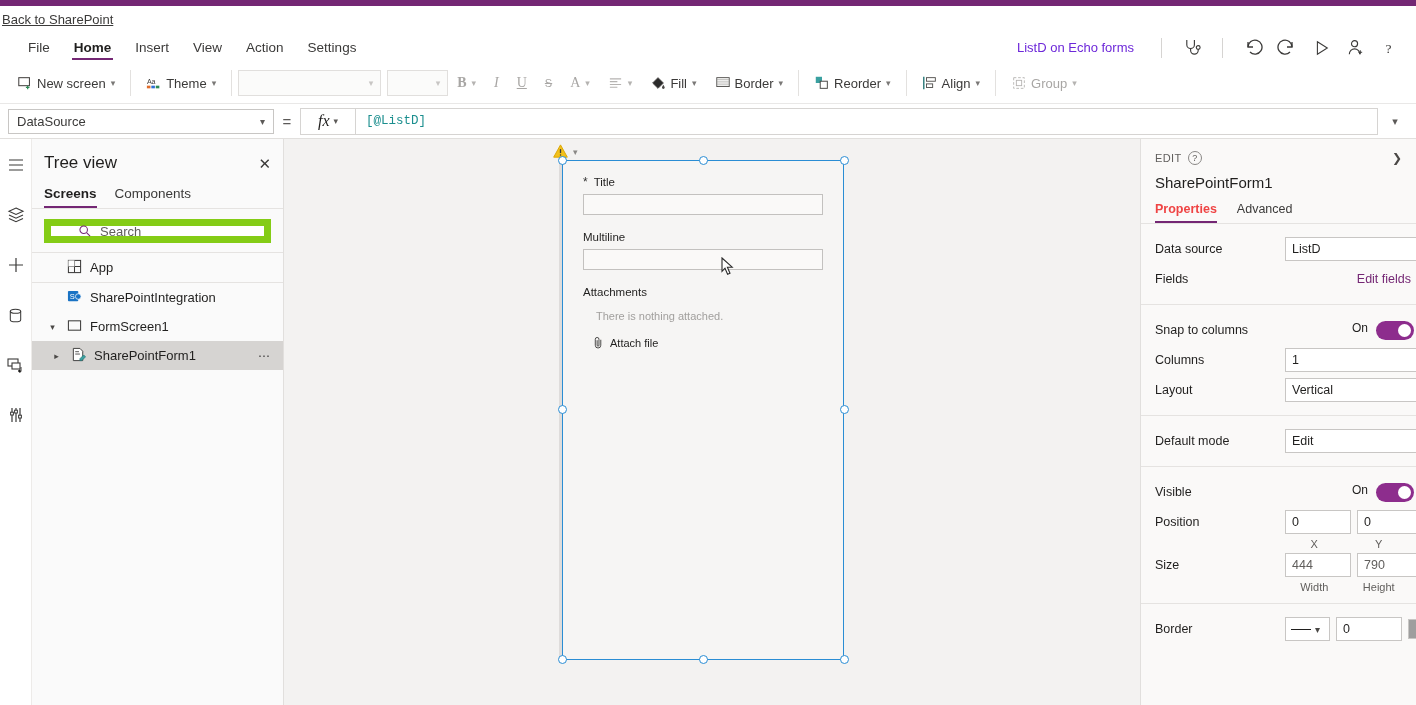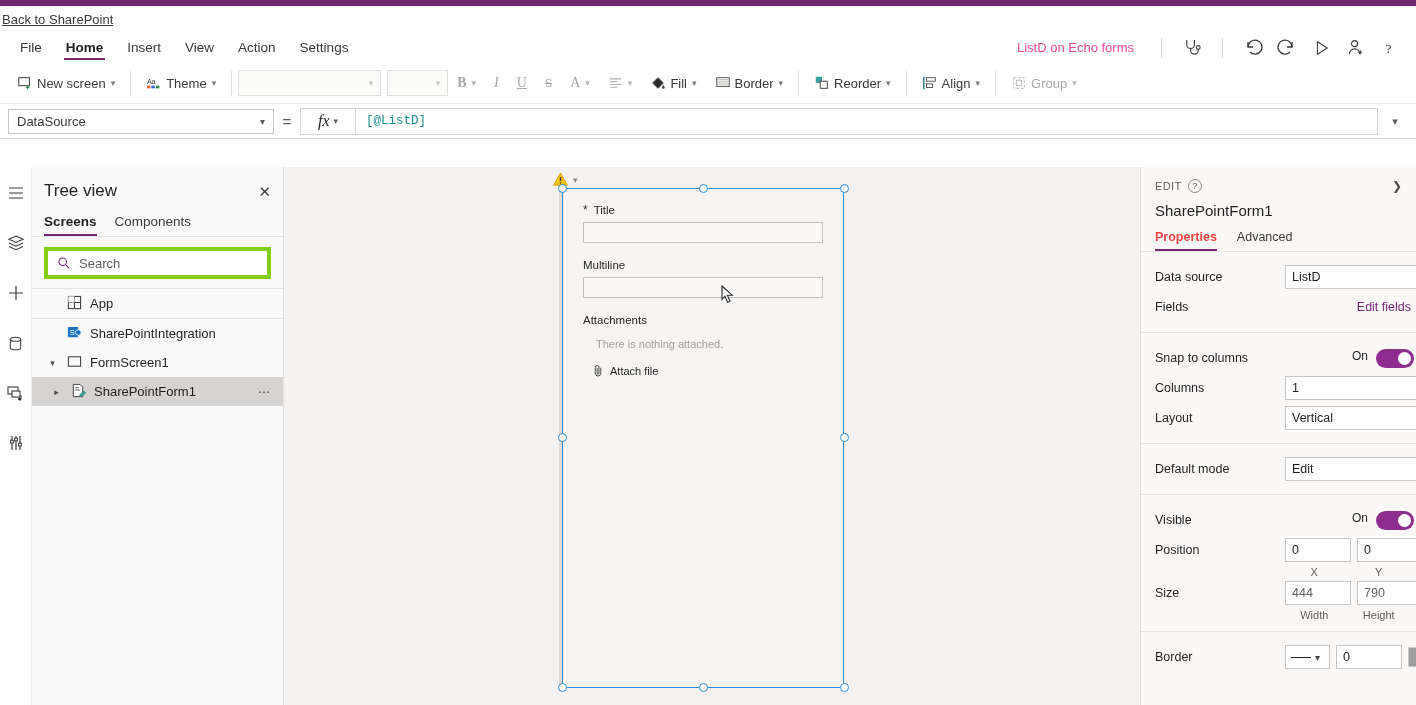--- a/index.html
+++ b/index.html
@@ -16,35 +16,35 @@
 
   
   .backbar { height: 26px; flex: 0 0 26px; display: flex; align-items: center; padding-left: 2px; background:#fff; }
   .back-link {
     font-size: 13px; color: #3b3a39; text-decoration: underline; cursor: pointer;
   }
 
   
   .menubar {
     height: 31px; flex: 0 0 31px; display: flex; align-items: stretch;
-    padding-left: 8px; background: #fff; position: relative;
+    padding-left: 16px; background: #fff; position: relative;
   }
   .menu-item {
     display: flex; align-items: center; padding: 0 12px; font-size: 13.5px;
     color: #3b3a39; cursor: pointer; position: relative;
   }
   .menu-item.active { font-weight: bold; color: #201f1e; }
   .menu-item.active::after {
     content: ""; position: absolute; left: 10px; right: 10px; bottom: 3px;
     height: 2px; background: #742774;
   }
   .menu-right {
     margin-left: auto; display: flex; align-items: center; gap: 0; padding-right: 10px;
   }
-  .appname { font-size: 13px; color: #ec4899; padding-right: 14px; }
+  .appname { font-size: 13px; color: #6d28d9; padding-right: 14px; }
   .vsep { width: 1px; height: 20px; background: #d6d4d2; margin: 0 13px; }
   .hicon {
     width: 34px; height: 30px; display: flex; align-items: center; justify-content: center;
     color: #3b3a39; cursor: pointer;
   }
 
   
   .ribbon {
     height: 41px; flex: 0 0 41px; display: flex; align-items: center;
     background: #fff; border-bottom: 1px solid #e9e8e7; padding-left: 8px;
@@ -85,21 +85,21 @@
   }
   .fx .cv { font-size: 9px; font-style: normal; color: #5c5a58; font-family:"Liberation Sans",sans-serif;}
   .formula-input {
     flex: 1; height: 27px; border: 1px solid #d6d4d2; border-left: none;
     background: #fff; display: flex; align-items: center; padding: 0 10px;
     font-family: "Liberation Mono", monospace; font-size: 12.5px; color: #1a8e8e;
   }
   .fb-expand { width: 34px; text-align: center; color: #5c5a58; font-size: 11px; cursor: pointer; }
 
   
-  .bodyrow { flex: 1; display: flex; min-height: 0; margin-top: 28px; }
+  .bodyrow { flex: 1; display: flex; min-height: 0; }
 
   
   .rail {
     width: 32px; flex: 0 0 32px; background: #fff; border-right: 1px solid #edebe9;
     display: flex; flex-direction: column; align-items: center; padding-top: 12px; gap: 22px;
   }
   .rail-icon {
     width: 28px; height: 28px; display: flex; align-items: center; justify-content: center;
     cursor: pointer; color: #3b3a39;
   }
@@ -116,22 +116,22 @@
   .tree-tab {
     font-size: 13.5px; color: #3b3a39; padding: 3px 0 7px 0; margin-right: 18px;
     cursor: pointer; position: relative;
   }
   .tree-tab.active { font-weight: bold; color: #201f1e; }
   .tree-tab.active::after {
     content: ""; position: absolute; left: 0; right: 0; bottom: 0; height: 2px; background: #742774;
   }
   .search-wrap { padding: 10px 12px 9px 12px; }
   .search-box {
-    height: 32px; border: 4px solid #84cc16; background: #fff; display: flex;
-    align-items: center; gap: 8px; padding: 0 9px; cursor: text;
+    height: 24px; border: 7px solid #84cc16; background: #fff; display: flex;
+    align-items: center; gap: 8px; padding: 0 27px; cursor: text;
   }
   .search-box .txt { color: #605e5c; font-size: 13px; }
   .tree-sep { height: 1px; background: #e5e3e1; }
   .tree-row {
     display: flex; align-items: center; height: 29px; padding-left: 14px;
     font-size: 13px; color: #201f1e; cursor: pointer; gap: 8px;
   }
   .tree-row.selected { background: #d6d4d2; }
   .tree-row .chev { width: 13px; font-size: 9px; color: #4a4846; display:flex; align-items:center; justify-content:center;}
   .tree-row .dots { margin-left: auto; padding-right: 12px; color: #3b3a39; letter-spacing: 1px; font-size:12px;}

